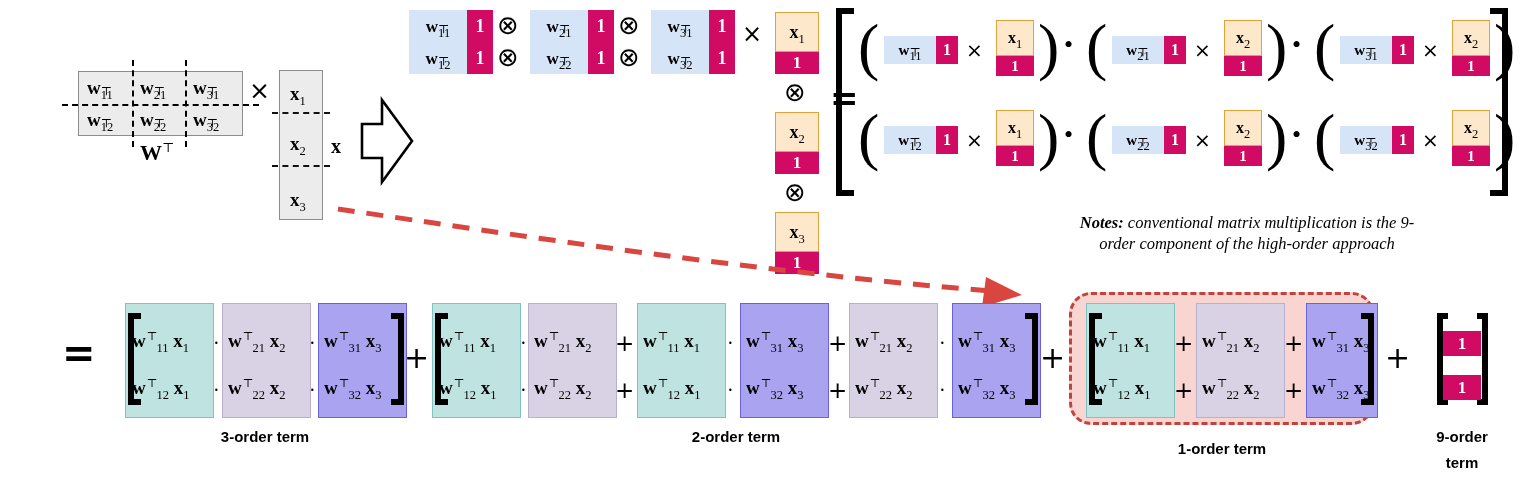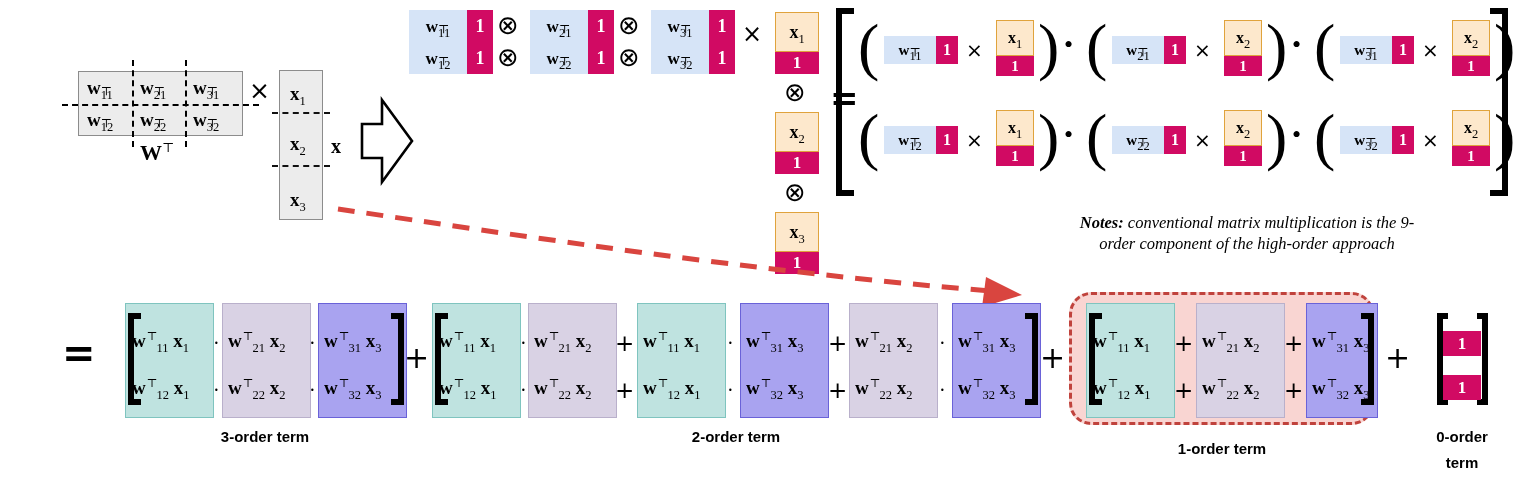--- a/index.html
+++ b/index.html
@@ -431,14 +431,14 @@
 <div class="termlabel" style="left:1122px;top:440px;width:200px;">1-order term</div>
 
 <div class="abs" style="left:1385px;top:340px;font-size:30px;font-family:'DejaVu Sans',sans-serif;">+</div>
 
 <div class="brk brkL" style="left:1437px;top:313px;width:11px;height:92px;"></div>
 <div class="brk brkR" style="left:1477px;top:313px;width:11px;height:92px;"></div>
 
 <div class="abs magcell" style="left:1443px;top:331px;width:38px;height:25px;font-size:17px;">1</div>
 <div class="abs magcell" style="left:1443px;top:375px;width:38px;height:25px;font-size:17px;">1</div>
 
-<div class="termlabel" style="left:1400px;top:428px;width:124px;">0-order</div>
+<div class="termlabel" style="left:1400px;top:428px;width:124px;">9-order</div>
 <div class="termlabel" style="left:1400px;top:454px;width:124px;">term</div>
 
 </body></html>

